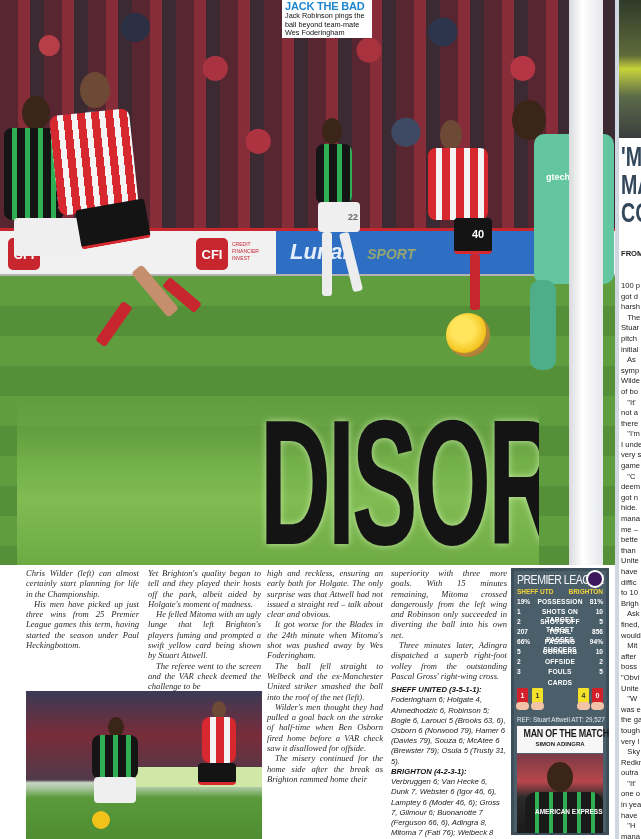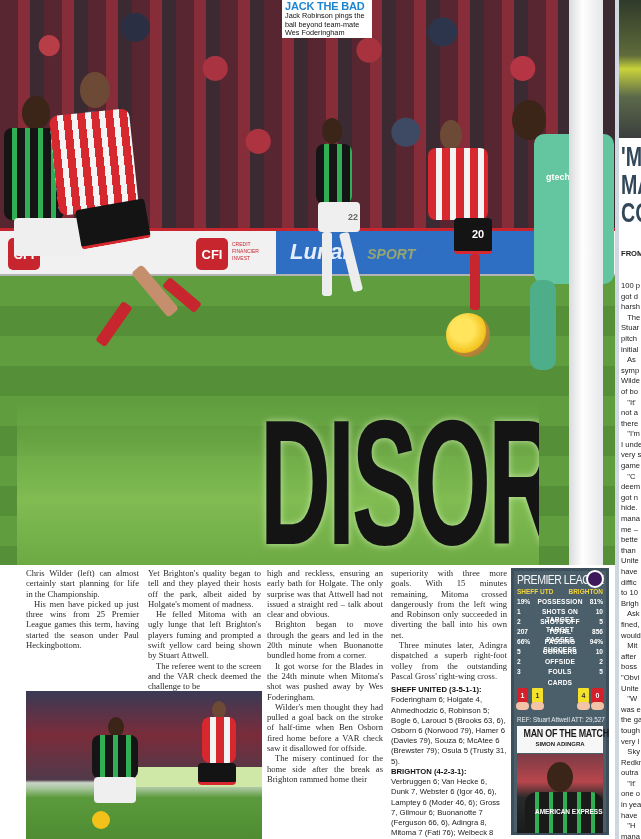--- a/index.html
+++ b/index.html
@@ -94,20 +94,21 @@
   }
   .side-photo { position: absolute; left: 0; top: 0; width: 26px; height: 138px; background: linear-gradient(180deg, #2f3a2a, #5f6b3a 40%, #c8d33a 50%, #5b6a4a 70%, #3b3e3e); }
   .side-head { position: absolute; left: 2px; top: 143px; font-family: "Liberation Sans", sans-serif; font-weight: 700; font-size: 28px; line-height: 28px; color: #33475a; transform: scaleX(0.7); transform-origin: left; white-space: pre; }
   .side-body { position: absolute; left: 2px; top: 228px; width: 120px; font-family: "Liberation Sans", sans-serif; font-size: 7.6px; line-height: 10.6px; color: #222; white-space: pre; }
   .side-body .lead { font-weight: 700; }
 
   
   .col {
     position: absolute; top: 568px; font-size: 8.6px; line-height: 10.3px; color: #2a2a2a; text-align: justify;
     hyphens: auto;
+    font-style: italic;
   }
   .col p { text-indent: 8px; }
   .col p.first { text-indent: 0; }
   .col1 { left: 26px; width: 113px; }
   .col2 { left: 148px; width: 113px; }
   .col3 { left: 267px; width: 116px; }
   .col4 { left: 391px; width: 116px; }
 
   .lineup { font-family: "Liberation Sans", sans-serif; font-size: 7.7px; line-height: 10.2px; color: #222; margin-top: 4px; text-align: left; }
   .lineup b { font-weight: 700; color: #111; text-align: center; }
@@ -187,21 +188,21 @@
     <div class="shorts-white" style="position:absolute; left:2px; top:84px; width:42px; height:30px;"></div>
     <span style="position:absolute; left:32px; top:94px; font:700 9px 'Liberation Sans',sans-serif; color:#666;">22</span>
     <div class="sock-white" style="position:absolute; left:6px; top:114px; width:10px; height:64px;"></div>
     <div class="sock-white" style="position:absolute; left:30px; top:114px; width:10px; height:60px; transform:rotate(-14deg);"></div>
   </div>
 
   <div class="player" style="left:428px; top:120px;">
     <div class="head" style="position:absolute; left:12px; top:0; width:22px; height:30px;"></div>
     <div class="shirt-red" style="position:absolute; left:0; top:28px; width:60px; height:72px;"></div>
     <div class="shorts-black" style="position:absolute; left:26px; top:98px; width:38px; height:36px;"></div>
-    <span style="position:absolute; left:44px; top:108px; font:700 11px 'Liberation Sans',sans-serif; color:#fff;">20</span>
+    <span style="position:absolute; left:44px; top:108px; font:700 11px 'Liberation Sans',sans-serif; color:#fff;">40</span>
     <div class="sock-red" style="position:absolute; left:42px; top:134px; width:10px; height:56px;"></div>
   </div>
 
   <div class="player" style="left:506px; top:100px;">
     <div class="head dark" style="position:absolute; left:6px; top:0; width:34px; height:40px;"></div>
     <div class="gk" style="position:absolute; left:28px; top:34px; width:80px; height:150px;"></div>
     <span style="position:absolute; left:40px; top:72px; font:700 9px 'Liberation Sans',sans-serif; color:#fff;">gtech</span>
     <div class="gk" style="position:absolute; left:24px; top:180px; width:26px; height:90px; background:#4fae8a;"></div>
   </div>
 
@@ -224,22 +225,22 @@
 </div>
 
 <div class="col col2">
   <p class="first">Yet Brighton's quality began to tell and they played their hosts off the park, albeit aided by Holgate's moment of madness.</p>
   <p>He felled Mitoma with an ugly lunge that left Brighton's players fuming and prompted a swift yellow card being shown by Stuart Attwell.</p>
   <p>The referee went to the screen and the VAR check deemed the challenge to be</p>
 </div>
 
 <div class="col col3">
   <p class="first">high and reckless, ensuring an early bath for Holgate. The only surprise was that Attwell had not issued a straight red – talk about clear and obvious.</p>
-  <p>Brighton began to move through the gears and led in the 20th minute when Buonanotte bundled home from a corner.</p>
   <p>It got worse for the Blades in the 24th minute when Mitoma's shot was pushed away by Wes Foderingham.</p>
+  <p>The ball fell straight to Welbeck and the ex-Manchester United striker smashed the ball into the roof of the net (left).</p>
   <p>Wilder's men thought they had pulled a goal back on the stroke of half-time when Ben Osborn fired home before a VAR check saw it disallowed for offside.</p>
   <p>The misery continued for the home side after the break as Brighton rammed home their</p>
 </div>
 
 <div class="col col4">
   <p class="first">superiority with three more goals. With 15 minutes remaining, Mitoma crossed dangerously from the left wing and Robinson only succeeded in diverting the ball into his own net.</p>
   <p>Three minutes later, Adingra dispatched a superb right-foot volley from the outstanding Pascal Gross' right-wing cross.</p>
   <div class="lineup">
     <b>SHEFF UNITED (3-5-1-1):</b>
     <span>Foderingham 6; Holgate 4, Ahmedhodzic 6, Robinson 5; Bogle 6, Larouci 5 (Brooks 63, 6), Osborn 6 (Norwood 79), Hamer 6 (Davies 79), Souza 6; McAtee 6 (Brewster 79); Osula 5 (Trusty 31, 5).</span>

